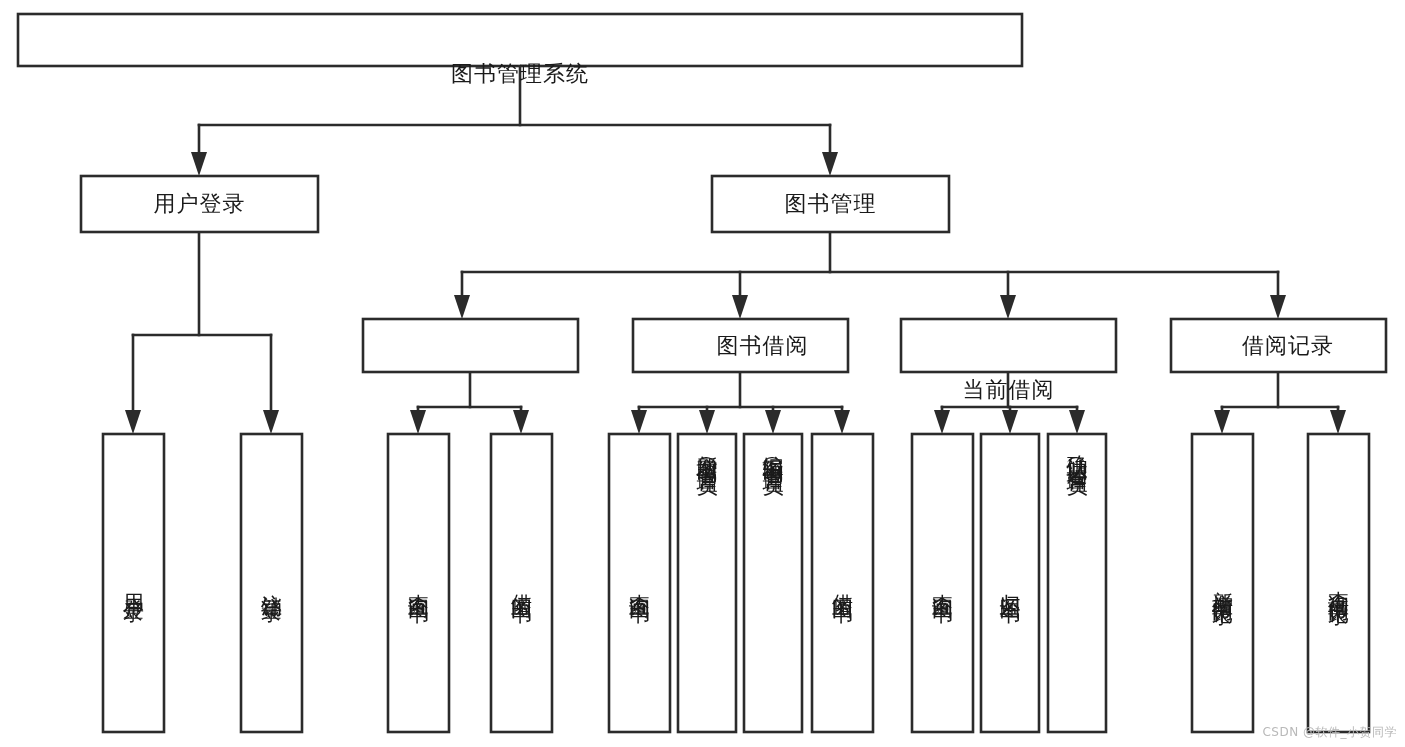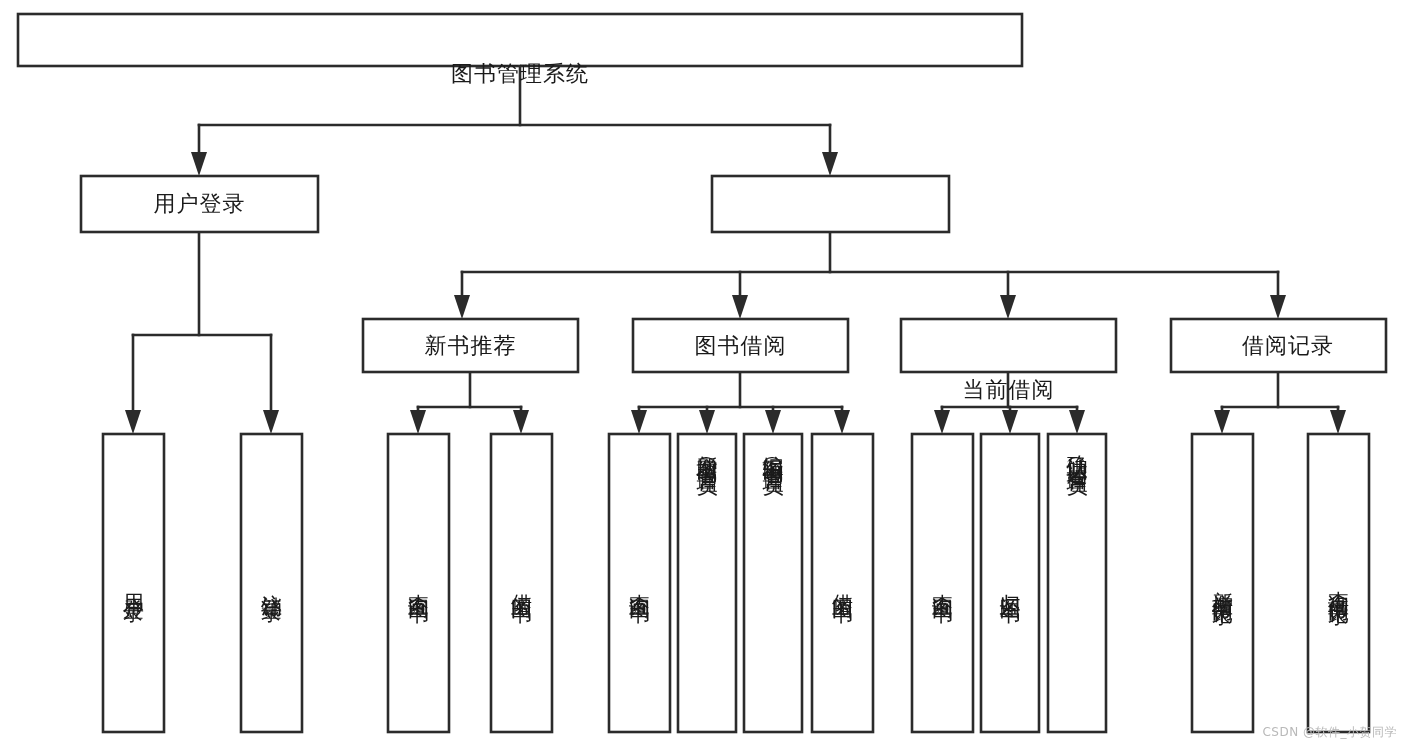--- a/index.html
+++ b/index.html
@@ -185,25 +185,25 @@
     </g>
   </svg>
 
   <div class="hlabel-wrap" style="left:18px; top:14px; width:1004px; height:52px;margin-top:34px;">
     <span class="hlabel-text">图书管理系统</span>
   </div>
 
   <div class="hlabel-wrap" style="left:81px; top:176px; width:237px; height:56px;">
     <span class="hlabel-text">用户登录</span>
   </div>
-
-  <div class="hlabel-wrap" style="left:363px; top:319px; width:215px; height:53px;">
-    <span class="hlabel-text">新书推荐</span>
-  </div>
-  <div class="hlabel-wrap" style="left:633px; top:319px; width:215px; height:53px;">
+  <div class="hlabel-wrap" style="left:712px; top:176px; width:237px; height:56px;">
+    <span class="hlabel-text">图书管理</span>
+  </div>
+
+  <div class="hlabel-wrap" style="left:633px; top:319px; width:215px; height:53px;padding-left:22px;">
     <span class="hlabel-text">图书借阅</span>
   </div>
   <div class="hlabel-wrap" style="left:901px; top:319px; width:215px; height:53px;margin-top:44px;">
     <span class="hlabel-text">当前借阅</span>
   </div>
   <div class="hlabel-wrap" style="left:1171px; top:319px; width:234px; height:53px;">
     <span class="hlabel-text">借阅记录</span>
   </div>
 
   <div class="vlabel-wrap" style="left:103px; top:434px; width:61px; height:298px;">

